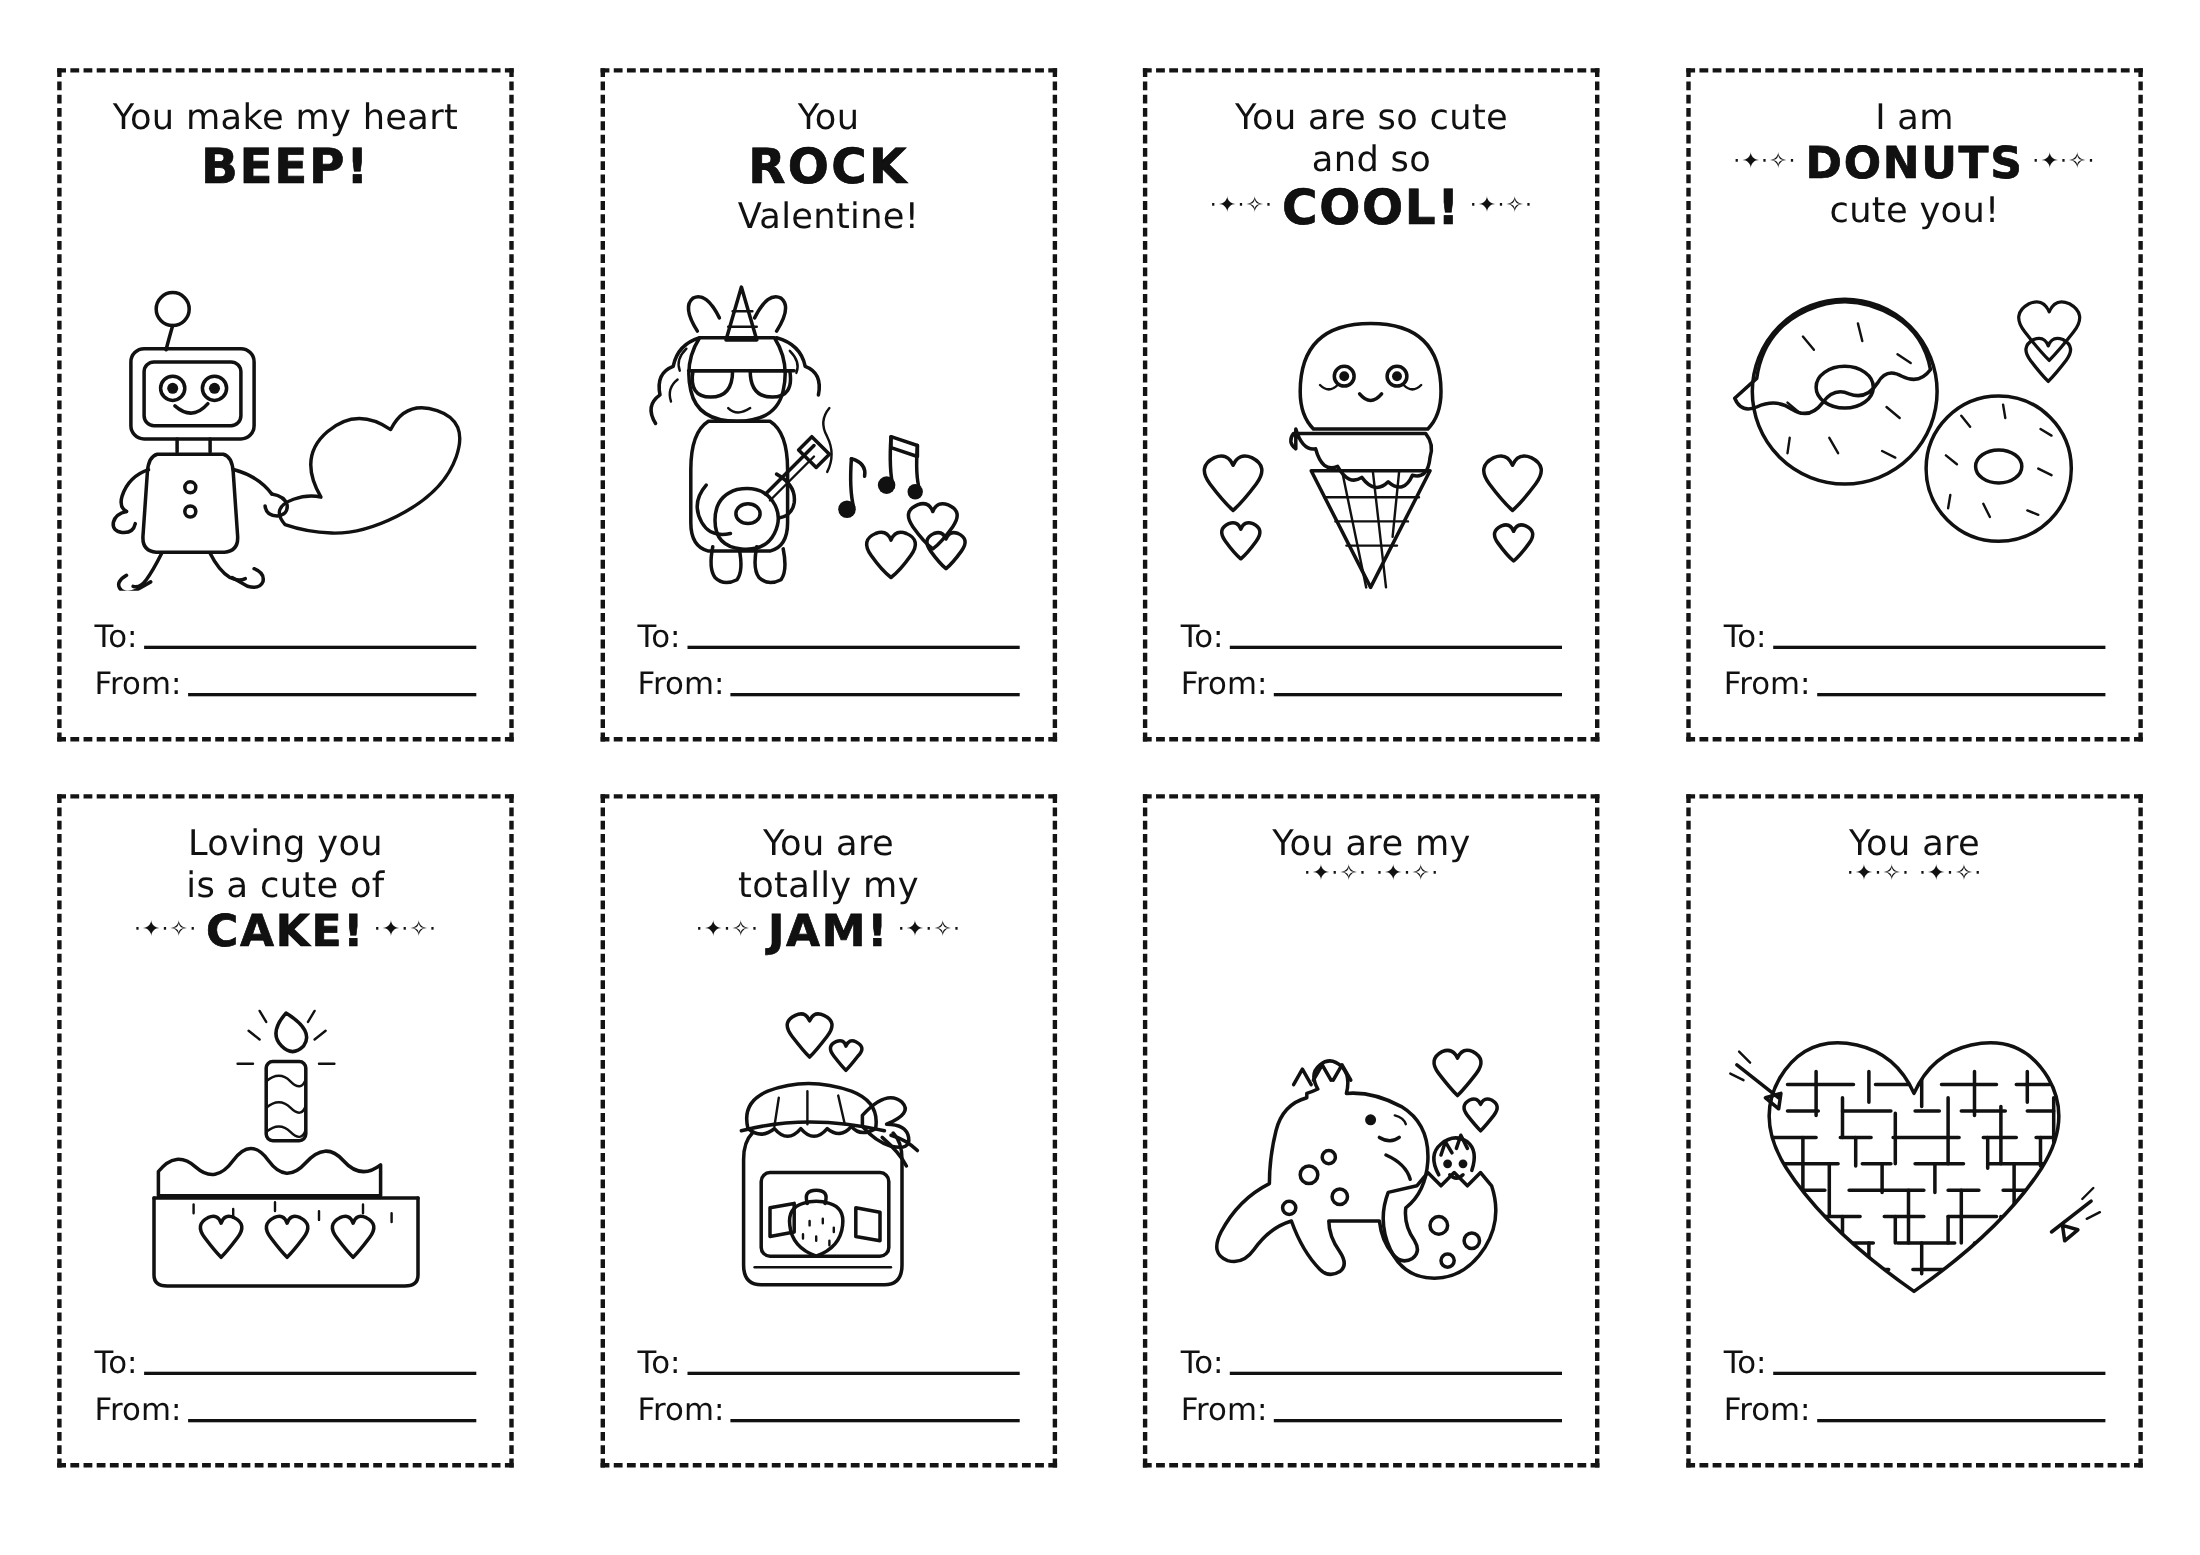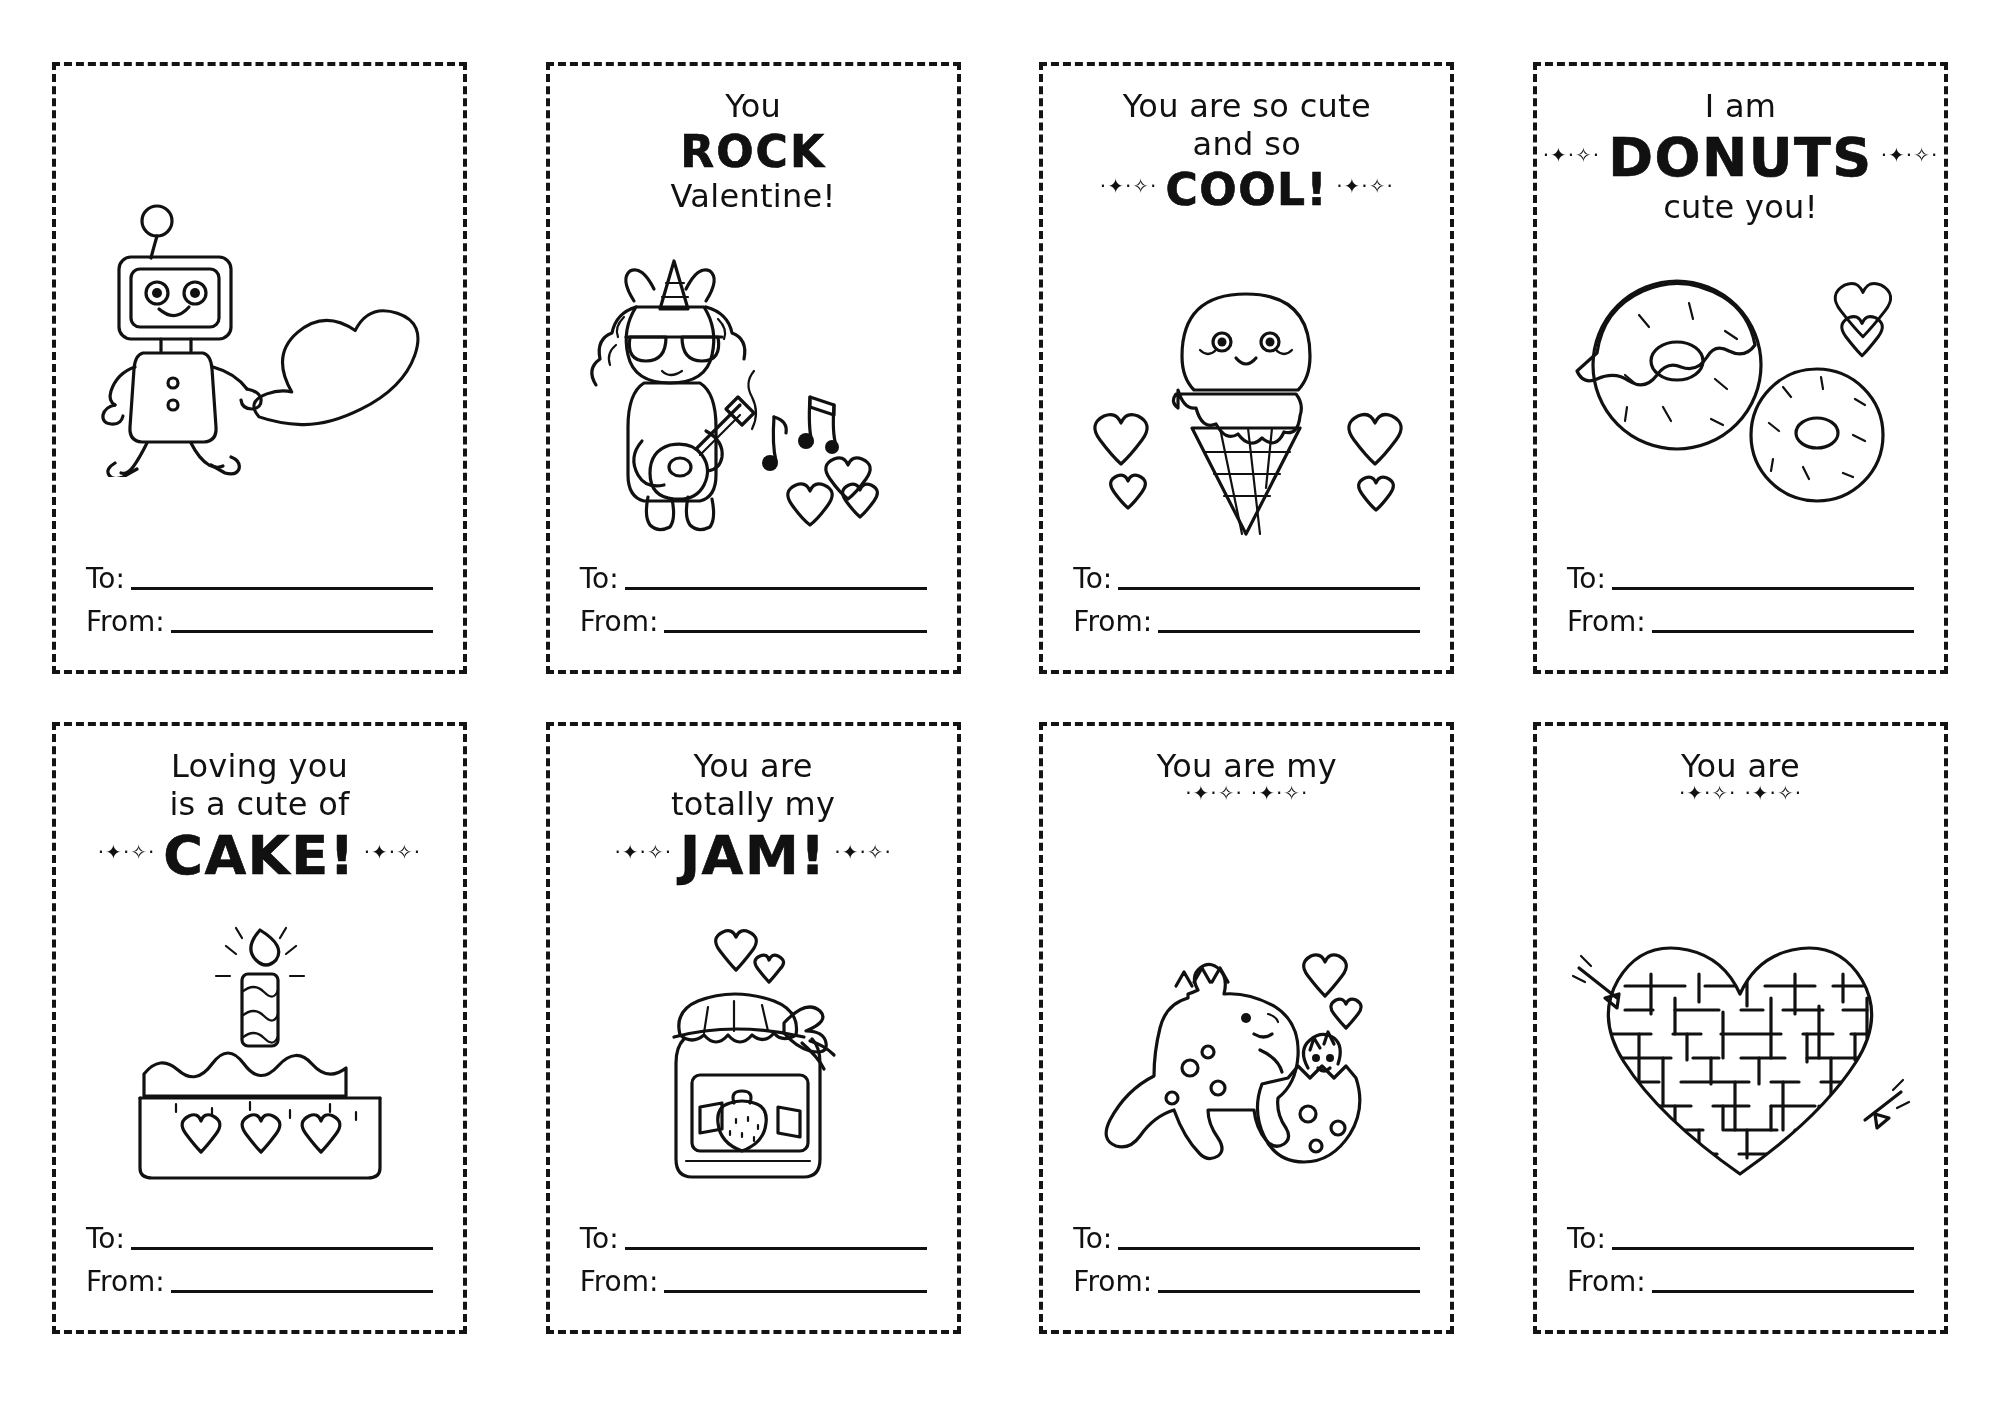--- a/index.html
+++ b/index.html
@@ -65,21 +65,21 @@
     white-space: nowrap;
   }
   .plain {
     font-family: "DejaVu Sans", sans-serif;
     font-size: 32px;
     letter-spacing: 0.3px;
   }
   .shout {
     font-family: "DejaVu Sans", sans-serif;
     font-weight: bold;
-    font-size: 54px;
+    font-size: 40px;
     letter-spacing: 1.5px;
     -webkit-text-stroke: 0.6px #000;
   }
   .shout.big { font-size: 44px; }
   .shout.wide { letter-spacing: 2px; }
   .sparkline {
     display: flex;
     flex-direction: row;
     align-items: center;
     justify-content: center;
@@ -147,20 +147,24 @@
 </style>
 </head>
 <body>
 
 <div class="sheet">
 
   <div class="card-row">
 
     <div class="card">
       <div class="card-inner">
+        <div class="greeting">
+          <span class="line plain">You make my heart</span>
+          <span class="line shout big">BEEP!</span>
+        </div>
         <div class="art">
           <svg width="350" height="300" viewBox="0 0 350 300">
 
             <circle class="s" cx="72" cy="44" r="15"></circle>
             <path class="s" d="M72 59 q-4 14 -6 22"></path>
 
             <rect class="s" x="34" y="80" width="112" height="82" rx="12"></rect>
             <rect class="s" x="46" y="92" width="88" height="58" rx="9"></rect>
             <circle class="s" cx="72" cy="116" r="11"></circle>
             <circle class="sf" cx="72" cy="116" r="5"></circle>

